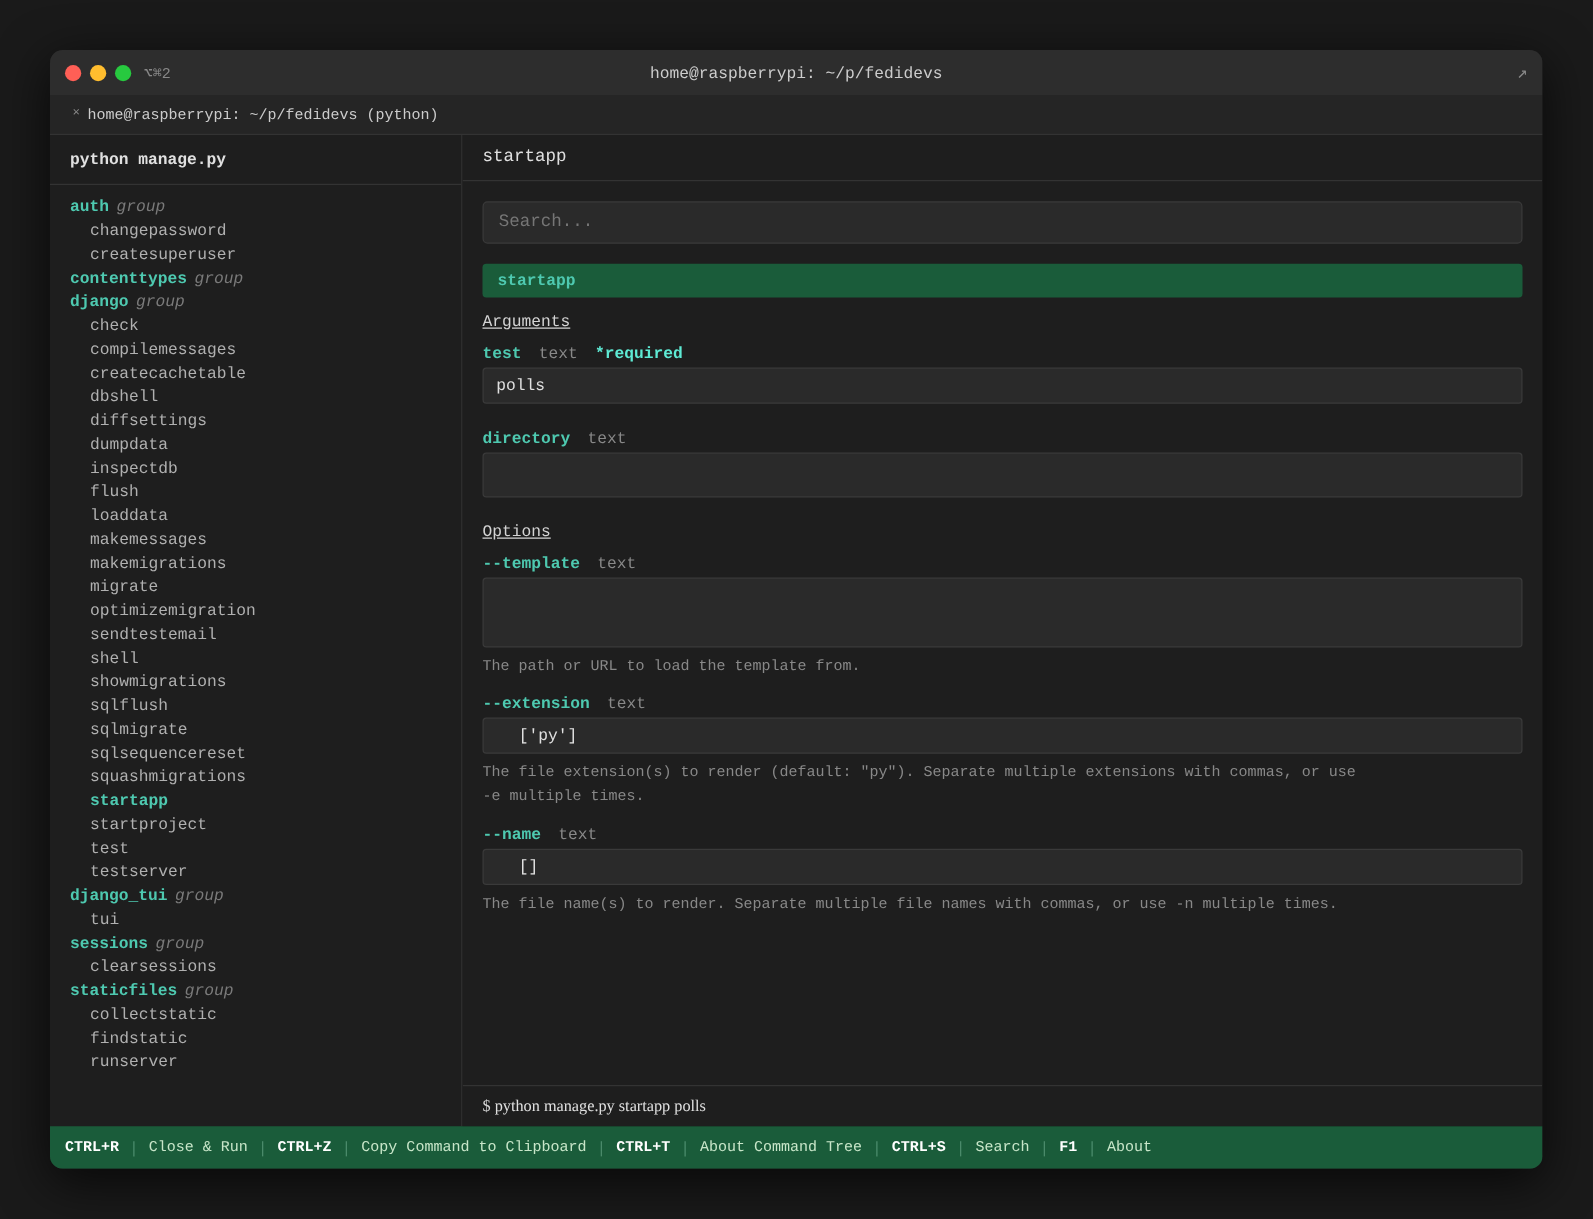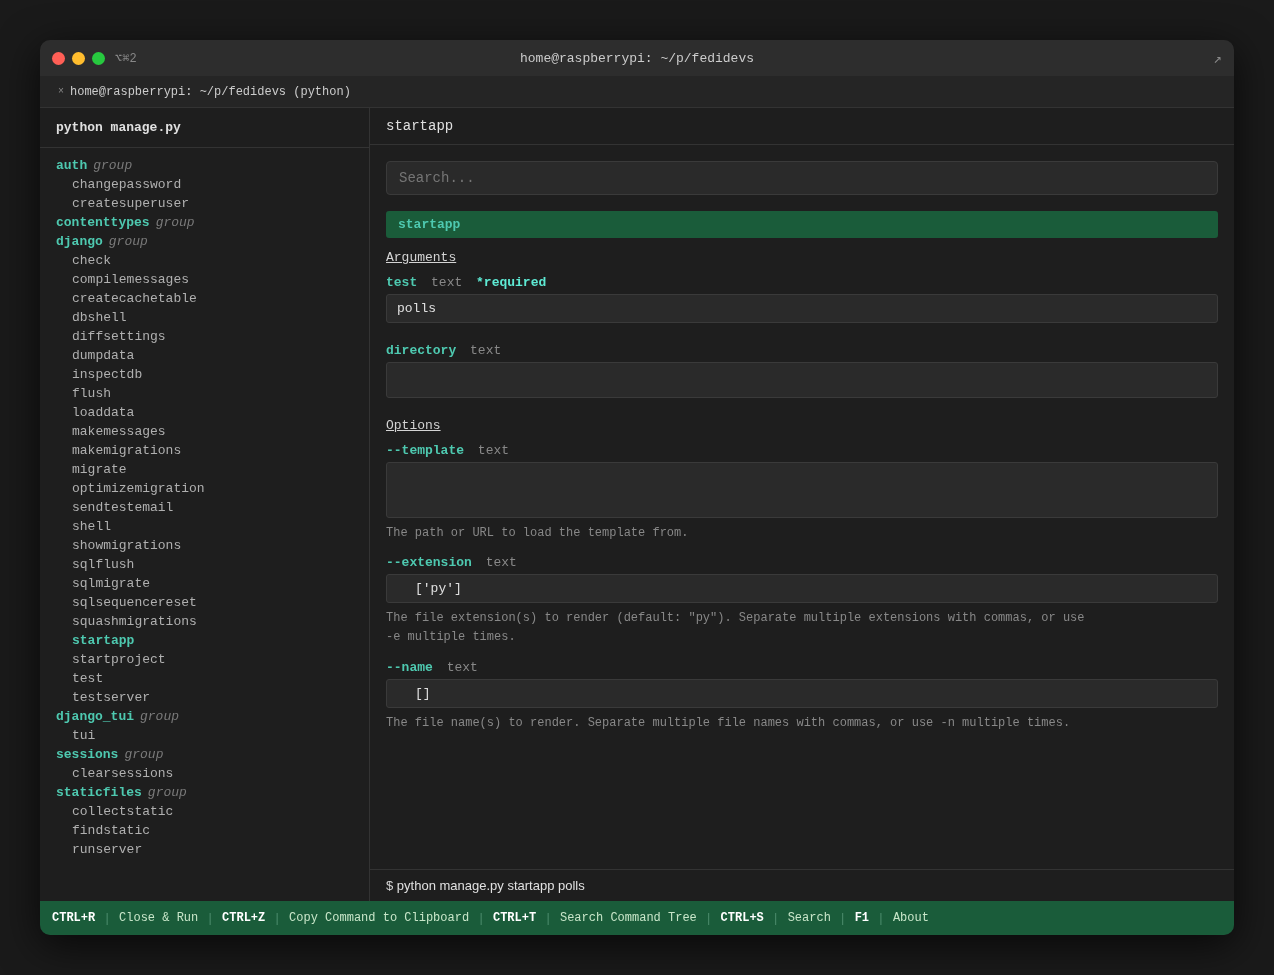--- a/index.html
+++ b/index.html
@@ -263,21 +263,21 @@
       font-size: 12px;
       margin-bottom: 12px;
       line-height: 1.6;
     }
 
     
     .command-bar {
       background: #1e1e1e;
       border-top: 1px solid #333;
       padding: 8px 16px;
-      font-family: Liberation Sans, sans-serif;
+      font-family: Liberation Serif, serif;
       font-size: 13px;
     }
     .command-prompt {
       color: #d4d4d4;
     }
     .command-text {
       color: #e0e0e0;
     }
 
     
@@ -483,21 +483,21 @@
     <span class="status-sep">|</span>
     <div class="status-item">
       <span>Copy Command to Clipboard</span>
     </div>
     <span class="status-sep">|</span>
     <div class="status-item">
       <span class="status-key">CTRL+T</span>
     </div>
     <span class="status-sep">|</span>
     <div class="status-item">
-      <span>Search Command Tree</span>
+      <span>About Command Tree</span>
     </div>
     <span class="status-sep">|</span>
     <div class="status-item">
       <span class="status-key">CTRL+S</span>
     </div>
     <span class="status-sep">|</span>
     <div class="status-item">
       <span>Search</span>
     </div>
     <span class="status-sep">|</span>

